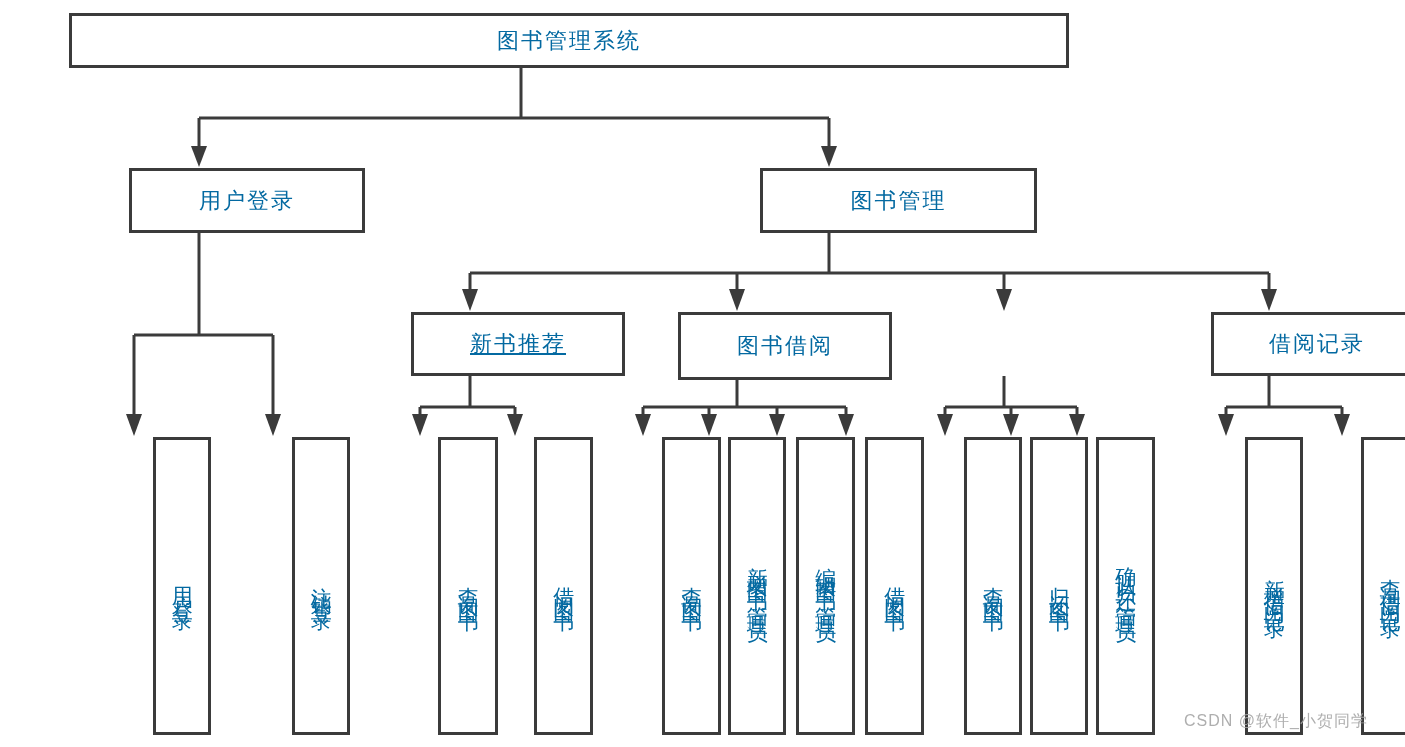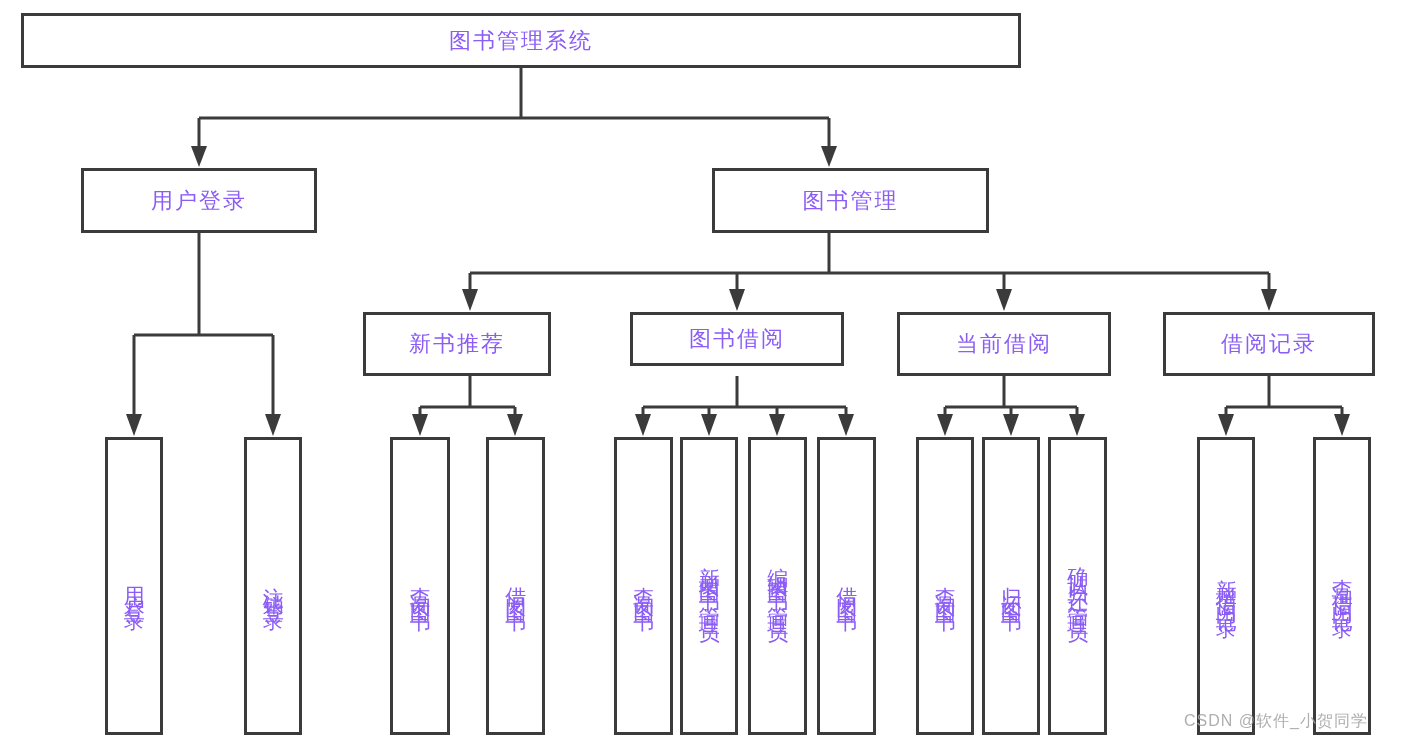--- a/index.html
+++ b/index.html
@@ -18,22 +18,23 @@
     z-index:1;
   }
   .node{
     position:absolute;
     box-sizing:border-box;
     background:#ffffff;
     border:3px solid #3b3b3b;
     display:flex;
     align-items:center;
     justify-content:center;
-    color:#8b5cf6;
+    color:#0369a1;
     z-index:2;
+    margin-left:48px;
   }
   .h-node{
     font-size:22px;
     letter-spacing:2px;
     white-space:nowrap;
   }
   .leaf span{
     writing-mode:vertical-rl;
     text-orientation:mixed;
     font-size:21px;
@@ -130,28 +131,25 @@
     <span>图书管理系统</span>
   </div>
 
   <div class="node h-node" style="left:81px;top:168px;width:236px;height:65px;">
     <span>用户登录</span>
   </div>
   <div class="node h-node" style="left:712px;top:168px;width:277px;height:65px;">
     <span>图书管理</span>
   </div>
 
-  <div class="node h-node" style="left:363px;top:312px;width:188px;height:64px;">
+  <div class="node h-node" style="left:363px;top:312px;width:214px;height:64px;text-decoration:underline;">
     <span>新书推荐</span>
   </div>
-  <div class="node h-node" style="left:630px;top:312px;width:214px;height:54px;">
+  <div class="node h-node" style="left:630px;top:312px;width:214px;height:68px;">
     <span>图书借阅</span>
-  </div>
-  <div class="node h-node" style="left:897px;top:312px;width:214px;height:64px;">
-    <span>当前借阅</span>
   </div>
   <div class="node h-node" style="left:1163px;top:312px;width:212px;height:64px;">
     <span>借阅记录</span>
   </div>
 
   <div class="node leaf" style="left:105px;top:437px;width:58px;height:298px;">
     <span>用户登录</span>
   </div>
   <div class="node leaf" style="left:244px;top:437px;width:58px;height:298px;">
     <span>注销登录</span>

